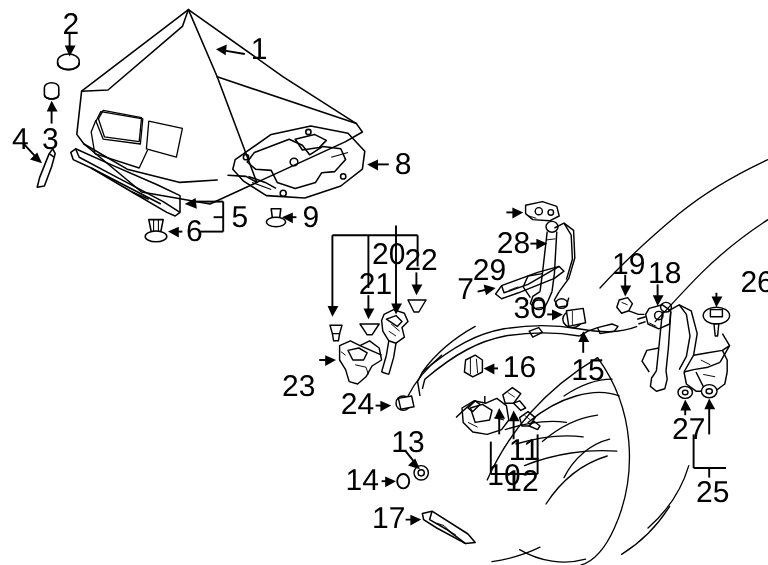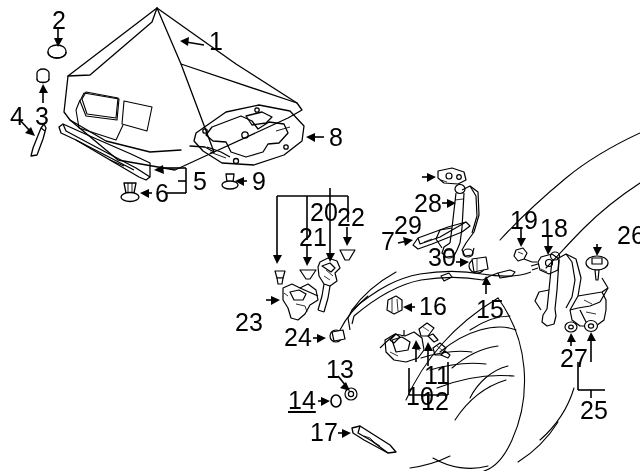--- a/index.html
+++ b/index.html
@@ -407,21 +407,21 @@
   <div class="callout-label" style="left:10px;top:104px;">4</div>
   <div class="callout-label" style="left:193px;top:169px;">5</div>
   <div class="callout-label" style="left:155px;top:181px;">6</div>
   <div class="callout-label" style="left:381px;top:229px;">7</div>
   <div class="callout-label" style="left:329px;top:125px;">8</div>
   <div class="callout-label" style="left:252px;top:169px;">9</div>
   <div class="callout-label" style="left:406px;top:384px;">10</div>
   <div class="callout-label" style="left:424px;top:363px;">11</div>
   <div class="callout-label" style="left:421px;top:389px;">12</div>
   <div class="callout-label" style="left:326px;top:357px;">13</div>
-  <div class="callout-label" style="left:288px;top:388px;text-decoration:underline;">14</div>
+  <div class="callout-label" style="left:288px;top:388px;">14</div>
   <div class="callout-label" style="left:476px;top:297px;">15</div>
   <div class="callout-label" style="left:419px;top:294px;">16</div>
   <div class="callout-label" style="left:310px;top:420px;">17</div>
   <div class="callout-label" style="left:540px;top:216px;">18</div>
   <div class="callout-label" style="left:510px;top:208px;">19</div>
   <div class="callout-label" style="left:310px;top:164px;margin-top:36px;">20</div>
   <div class="callout-label" style="left:299px;top:225px;">21</div>
   <div class="callout-label" style="left:337px;top:205px;">22</div>
   <div class="callout-label" style="left:235px;top:289px;margin-top:21px;">23</div>
   <div class="callout-label" style="left:284px;top:325px;">24</div>

